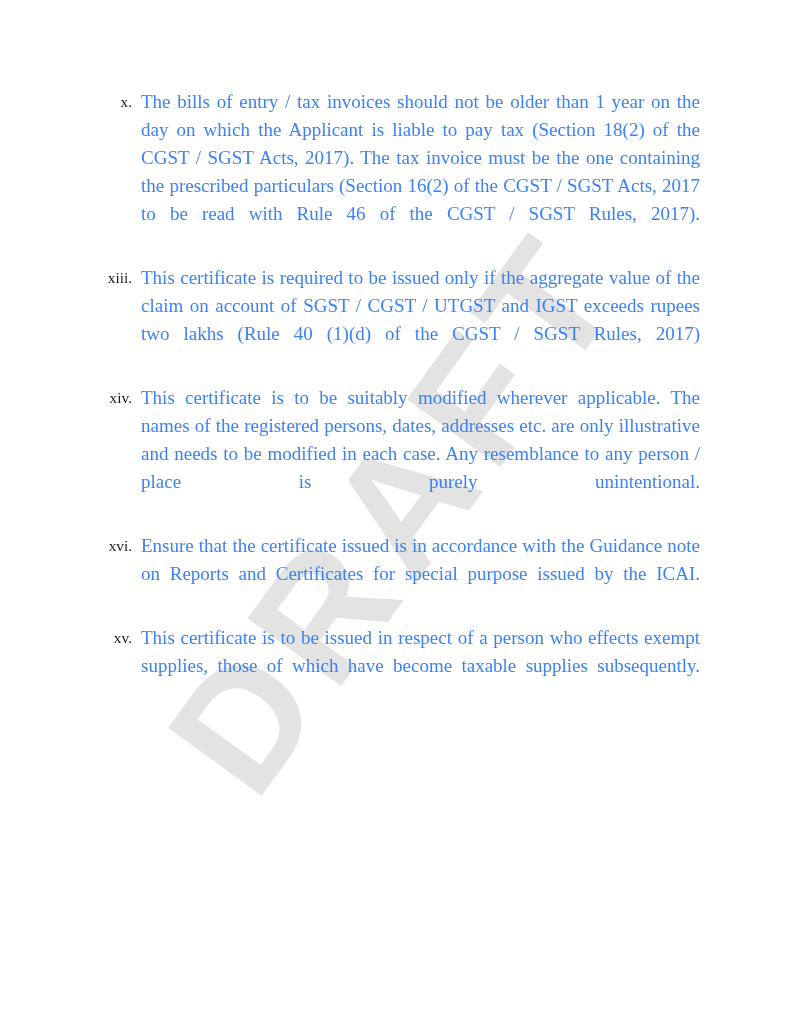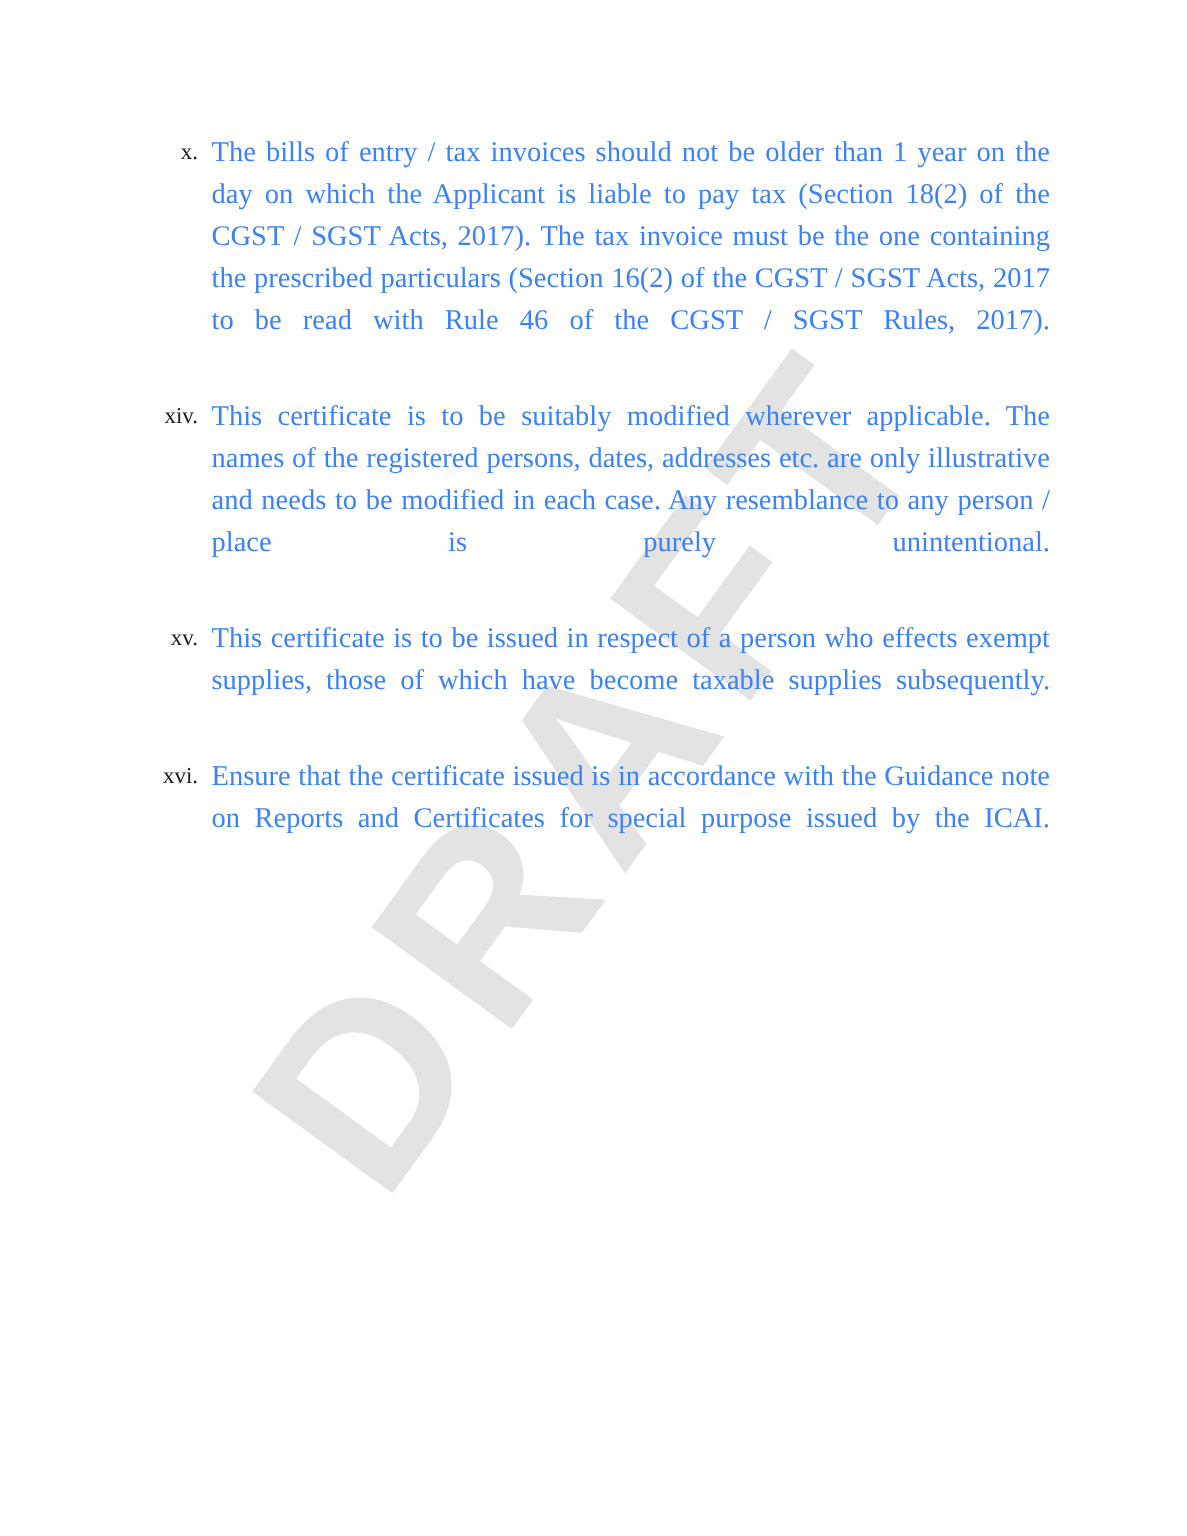--- a/index.html
+++ b/index.html
@@ -109,33 +109,37 @@
   <div class="content">
     <div class="list">
 
       <div class="clause">
         <div class="clause-marker">x.</div>
         <div class="clause-body">The bills of entry / tax invoices should not be older than 1 year on the day on which the Applicant is liable to pay tax (Section 18(2) of the CGST / SGST Acts, 2017). The tax invoice must be the one containing the prescribed particulars (Section 16(2) of the CGST / SGST Acts, 2017 to be read with Rule 46 of the CGST / SGST Rules, 2017).</div>
       </div>
 
 
 
+      <div class="clause">
+        <div class="clause-marker">xiii.</div>
+        <div class="clause-body">This certificate is required to be issued only if the aggregate value of the claim on account of SGST / CGST / UTGST and IGST exceeds rupees two lakhs (Rule 40 (1)(d) of the CGST / SGST Rules, 2017)</div>
+      </div>
 
       <div class="clause">
         <div class="clause-marker">xiv.</div>
         <div class="clause-body">This certificate is to be suitably modified wherever applicable. The names of the registered persons, dates, addresses etc. are only illustrative and needs to be modified in each case. Any resemblance to any person / place is purely unintentional.</div>
       </div>
 
       <div class="clause">
-        <div class="clause-marker">xv.</div>
-        <div class="clause-body">This certificate is to be issued in respect of a person who effects exempt supplies, those of which have become taxable supplies subsequently.</div>
+        <div class="clause-marker">xvi.</div>
+        <div class="clause-body">Ensure that the certificate issued is in accordance with the Guidance note on Reports and Certificates for special purpose issued by the ICAI.</div>
       </div>
 
       <div class="clause">
-        <div class="clause-marker">xvi.</div>
-        <div class="clause-body">Ensure that the certificate issued is in accordance with the Guidance note on Reports and Certificates for special purpose issued by the ICAI.</div>
+        <div class="clause-marker">xv.</div>
+        <div class="clause-body">This certificate is to be issued in respect of a person who effects exempt supplies, those of which have become taxable supplies subsequently.</div>
       </div>
 
 
     </div>
   </div>
 
 </div>
 
 </body></html>

